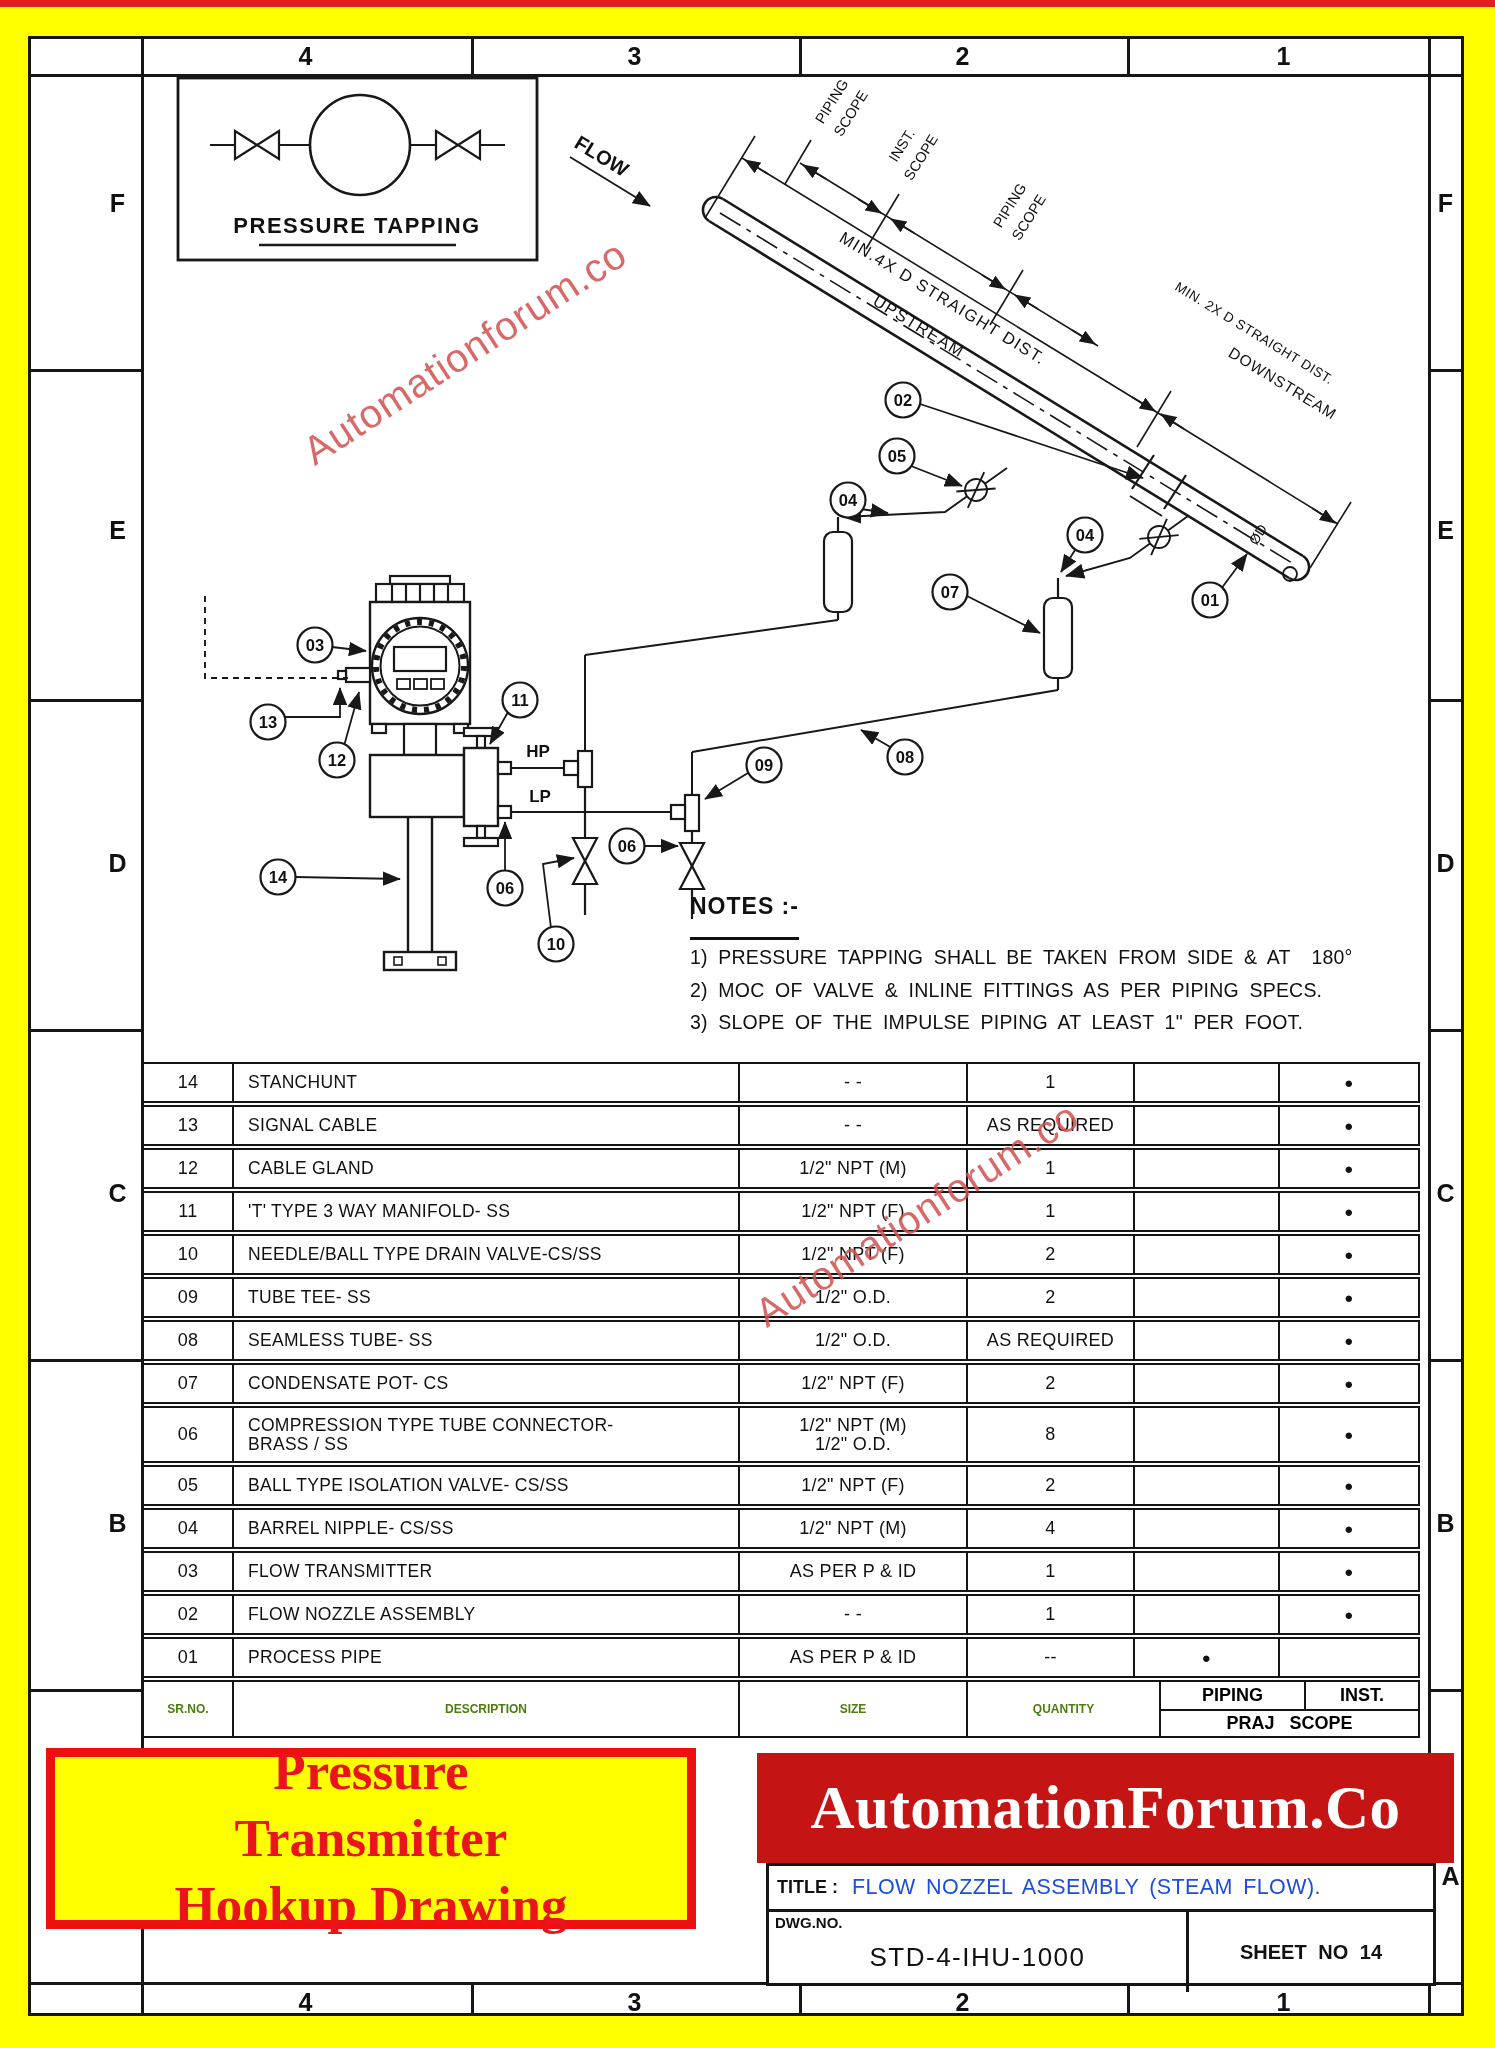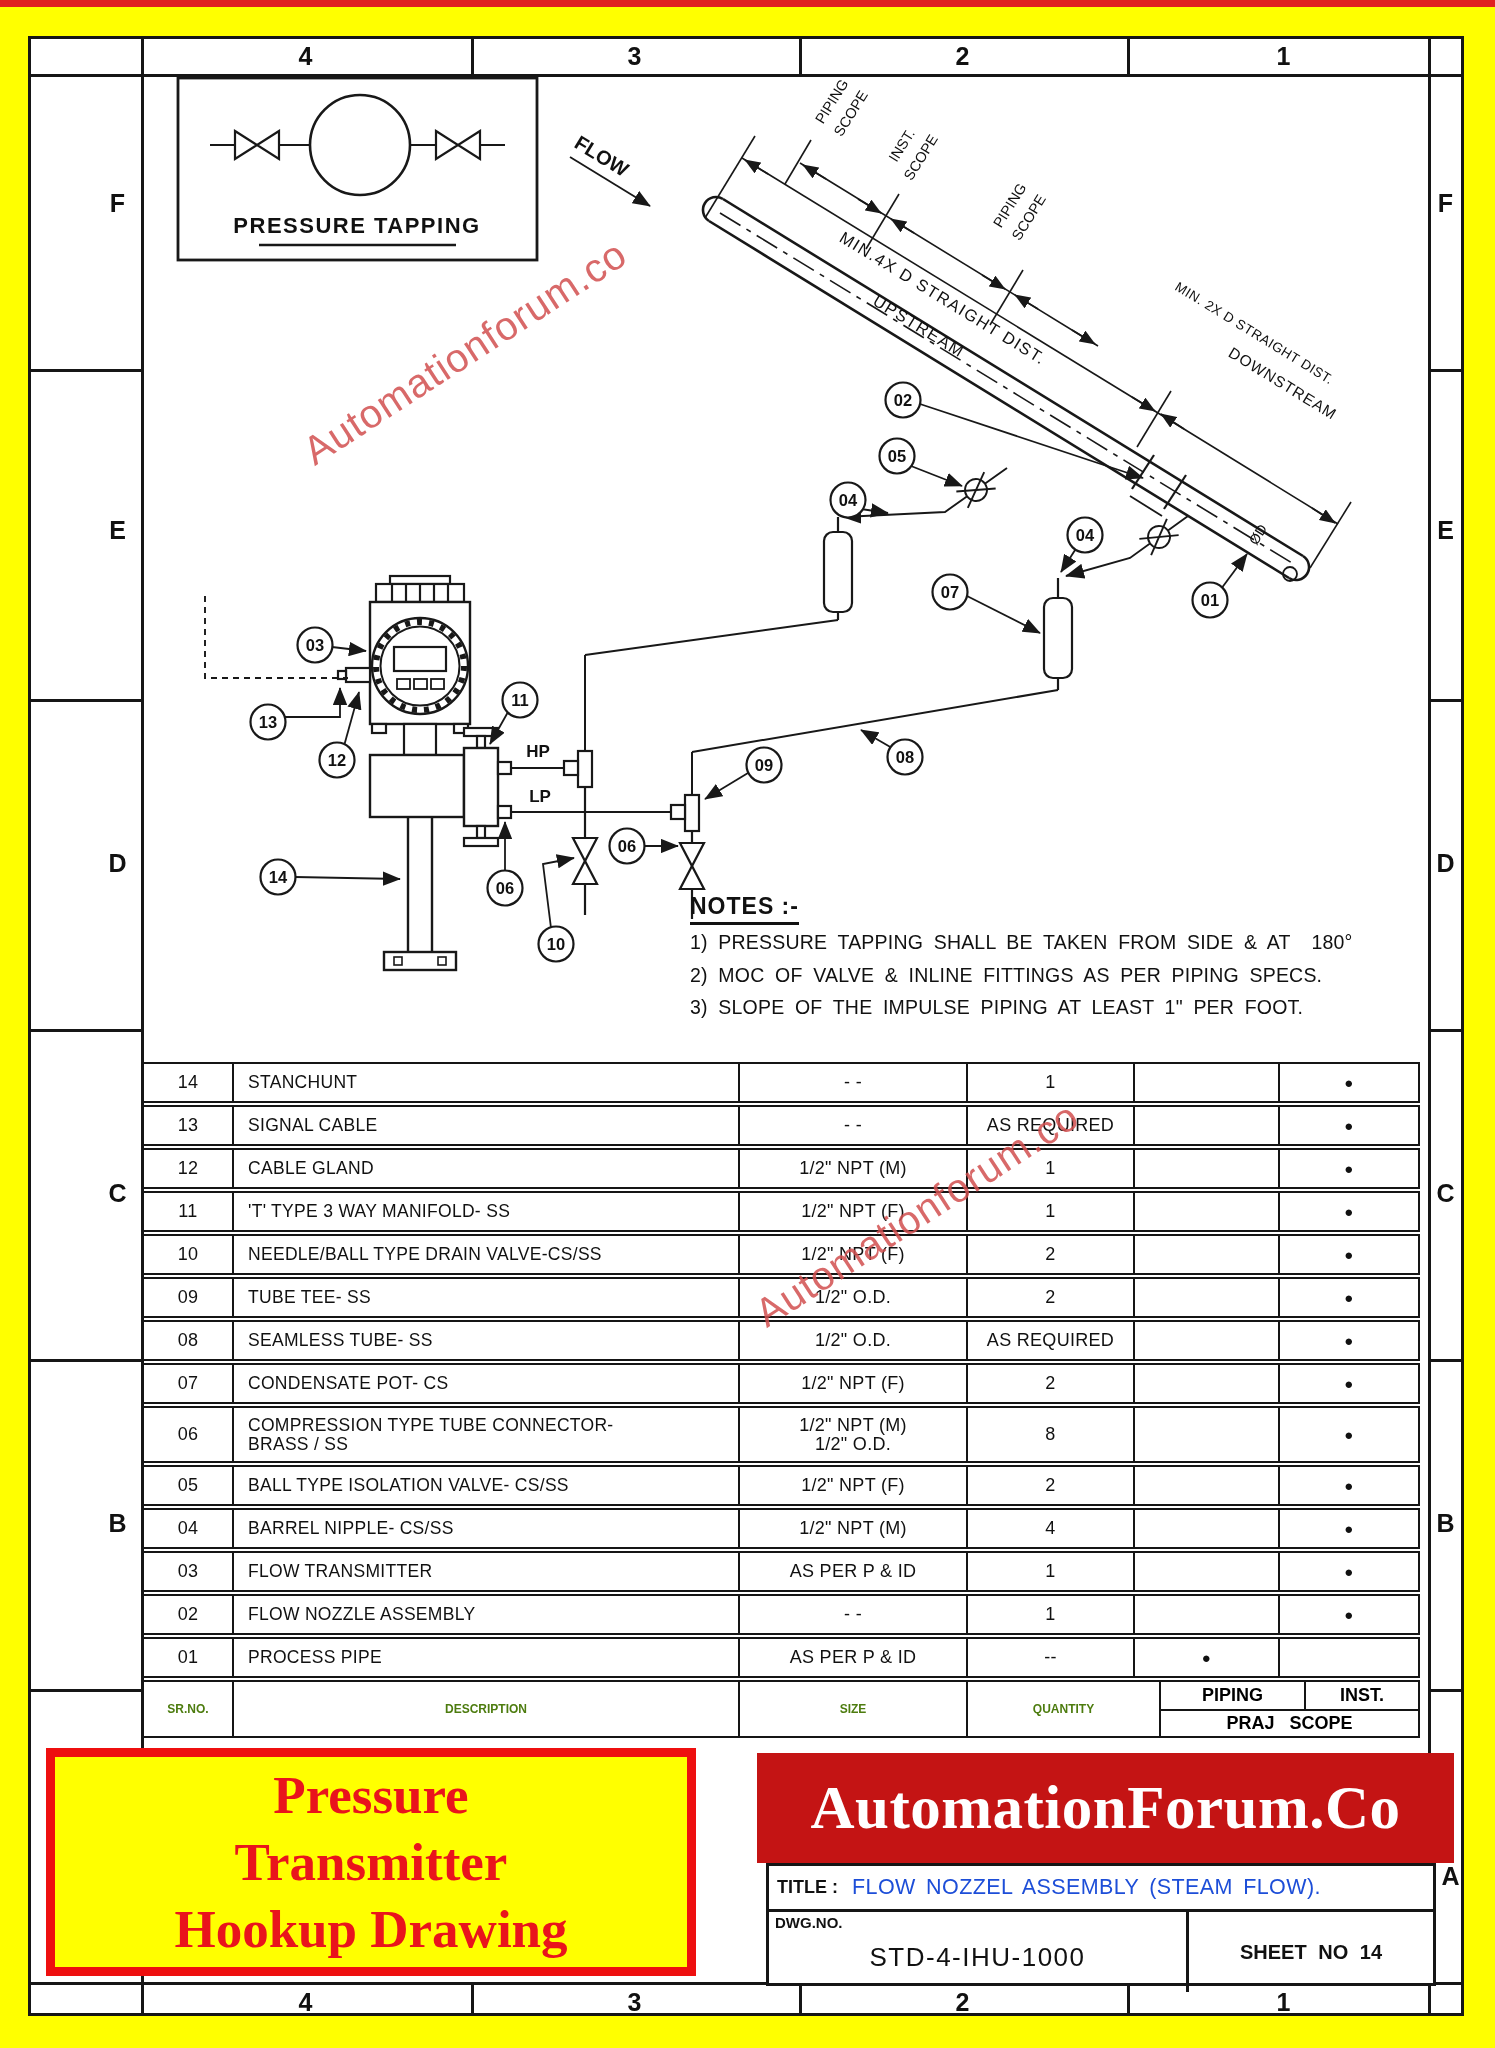--- a/index.html
+++ b/index.html
@@ -10,21 +10,21 @@
          border:3.5px solid #161616;box-sizing:border-box}
   .bline{background:#161616;position:absolute}
   .gnum,.glet{position:absolute;width:40px;text-align:center;font-size:25px;
         font-weight:bold;color:#111;letter-spacing:1px}
   .glet{width:28px}
   svg.draw{position:absolute;left:0;top:0}
   svg text{font-family:"Liberation Sans",sans-serif}
   
   #notes{left:690px;top:893px;position:absolute;color:#111}
   #notes .ntitle{font-size:23px;font-weight:bold;border-bottom:3px solid #111;
-        padding-bottom:2px;letter-spacing:1px;display:inline-block}
+        padding-bottom:17px;letter-spacing:1px;display:inline-block}
   #notes .nline{font-size:19.5px;line-height:29.5px;white-space:pre;
         word-spacing:5px;letter-spacing:0.2px;margin-top:3px}
   
   #bom{left:142px;top:1062px;width:1278px;position:absolute}
   .trow{display:flex;border:2.5px solid #151515;margin-bottom:2px;height:41px;
         box-sizing:border-box;background:#fff;align-items:stretch}
   .trow.tall{height:57px}
   .c{border-right:2.5px solid #151515;display:flex;align-items:center;
      justify-content:center;font-size:18px;color:#111;box-sizing:border-box;
      letter-spacing:0.3px}
@@ -40,21 +40,21 @@
   .hc{border-right:2.5px solid #151515;display:flex;align-items:center;justify-content:center;
       font-size:12px;font-weight:bold;color:#4d7c0f;box-sizing:border-box}
   .hscope{flex:1;display:flex;flex-direction:column}
   .hs-top{display:flex;height:29px;border-bottom:2.5px solid #151515;box-sizing:border-box}
   .hs-pip{width:145px;border-right:2.5px solid #151515;box-sizing:border-box;display:flex;
       align-items:center;justify-content:center;font-size:18px;font-weight:bold}
   .hs-inst{flex:1;display:flex;align-items:center;justify-content:center;font-size:18px;font-weight:bold}
   .hs-bottom{flex:1;display:flex;align-items:center;justify-content:center;font-size:18px;
       font-weight:bold;word-spacing:10px}
   
-  #promo{left:46px;top:1748px;width:650px;height:228px;position:absolute;background:#FFFF00;
+  #promo{left:46px;top:1748px;width:650px;height:181px;position:absolute;background:#FFFF00;
       border:9px solid #EE0F0F;box-sizing:border-box;display:flex;flex-direction:column;
       align-items:center;justify-content:center;text-align:center}
   #promo div{font-family:"Liberation Serif",serif;font-weight:bold;font-size:53px;
       color:#E9141C;line-height:67px}
   #banner{left:757px;top:1753px;width:697px;height:110px;position:absolute;background:#C41414;
       display:flex;align-items:center;justify-content:center}
   #banner span{font-family:"Liberation Serif",serif;font-weight:bold;font-size:61px;color:#fff;
       letter-spacing:0.5px}
   #tblock{left:766px;top:1863px;width:670px;height:123px;position:absolute;background:#fff;
       border:3.5px solid #151515;box-sizing:border-box}

